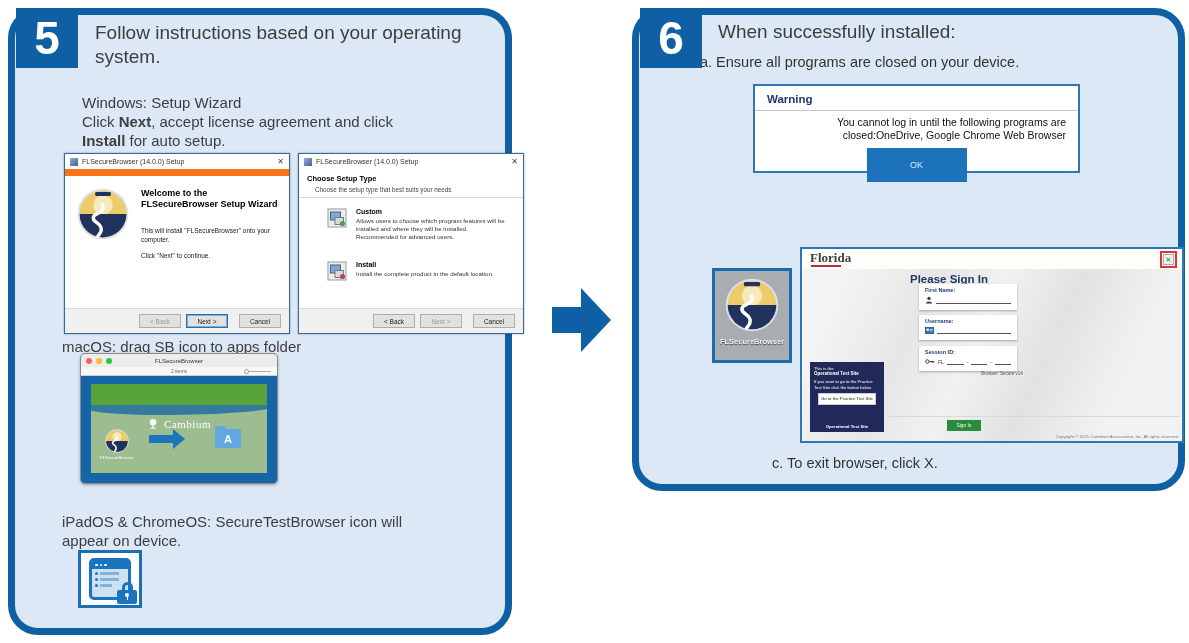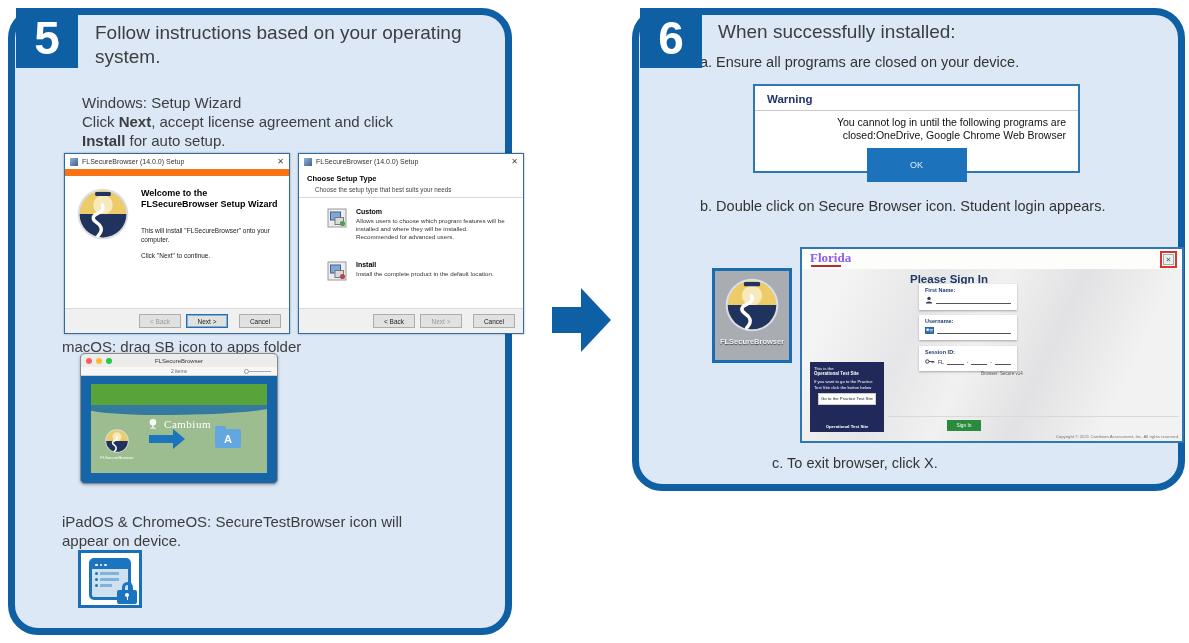--- a/index.html
+++ b/index.html
@@ -101,21 +101,21 @@
              border:none; font-size:9px; font-family:"Liberation Sans",sans-serif; }
 
   
   .fl-tile { position:absolute; left:73px; top:253px; width:80px; height:95px; background:#a9adb2; border:3px solid #1b6db0;
              display:flex; flex-direction:column; align-items:center; padding-top:7px; }
   .fl-tile-label { font-size:7.5px; font-weight:bold; color:#edf2f8; text-shadow:0 1px 1px #44484c; margin-top:5px; }
 
   
   .loginwin { position:absolute; left:161px; top:232px; width:384px; height:196px; background:#fff; border:2px solid #2f76b5; }
   .lg-topbar { position:relative; height:20px; background:#fdfdfa; }
-  .lg-florida { position:absolute; left:8px; top:1px; font-family:"Liberation Serif",serif; font-weight:bold; font-size:13px; color:#8b5cf6; }
+  .lg-florida { position:absolute; left:8px; top:1px; font-family:"Liberation Serif",serif; font-weight:bold; font-size:13px; color:#404040; }
   .lg-florida-sub { position:absolute; left:9px; top:16px; width:30px; height:2px; background:#b03030; }
   .lg-close-wrap { position:absolute; right:5px; top:2px; border:2px solid #e03131; padding:1px; background:#fff; }
   .lg-close { width:11px; height:11px; background:#efefef; border:1px solid #aaa; color:#1a7a3c; font-size:7px;
               display:flex; align-items:center; justify-content:center; }
   .lg-body { position:absolute; left:0; right:0; top:20px; bottom:0;
              background:linear-gradient(115deg,#f4f4f4 10%,#e6e6e8 30%,#f1f1f1 45%,#e2e2e4 62%,#f2f2f2 82%); }
   .lg-heading { position:absolute; left:67px; top:4px; width:160px; text-align:center; font-size:11.5px; font-weight:bold; color:#1f3864; }
   .lg-card { position:absolute; left:117px; width:98px; background:#fff; box-shadow:0 1px 2px rgba(0,0,0,.3); padding:3px 6px 6px; }
   .lg-label { font-size:5.5px; font-weight:bold; color:#203a72; }
   .lg-row { display:flex; align-items:flex-end; gap:3px; margin-top:3px; }
@@ -314,21 +314,20 @@
     <div class="warn">
       <div class="warn-title">Warning</div>
       <div class="warn-div"></div>
       <div class="warn-body">
         <div>You cannot log in until the following programs are</div>
         <div>closed:OneDrive, Google Chrome Web Browser</div>
       </div>
       <button class="warn-ok">OK</button>
     </div>
 
-    <div class="abs item-txt" style="left:61px; top:182px; width:420px; padding-left:17px; text-indent:-17px;">b. Double click on Secure Browser icon. Student login appears.</div>
 
     <div class="fl-tile">
       <span class="fl-logo">
         <svg width="54" height="54" viewBox="0 0 40 40">
           <circle cx="20" cy="20" r="19.5" fill="#d9dee8"></circle>
           <circle cx="20" cy="20" r="18" fill="#eccb69"></circle>
           <circle cx="20" cy="13" r="7.5" fill="#f8e9bb"></circle>
           <path d="M2 20a18 18 0 0 0 36 0Z" fill="#20335f"></path>
           <rect x="14" y="3" width="12" height="3.2" rx="1" fill="#20335f"></rect>
           <path d="M16 37c5-5 2-8.5-1-10.5s-4-5 1-7c4-1.6 5-4 3.5-6.5" stroke="#fff" stroke-width="2.6" fill="none" stroke-linecap="round"></path>

